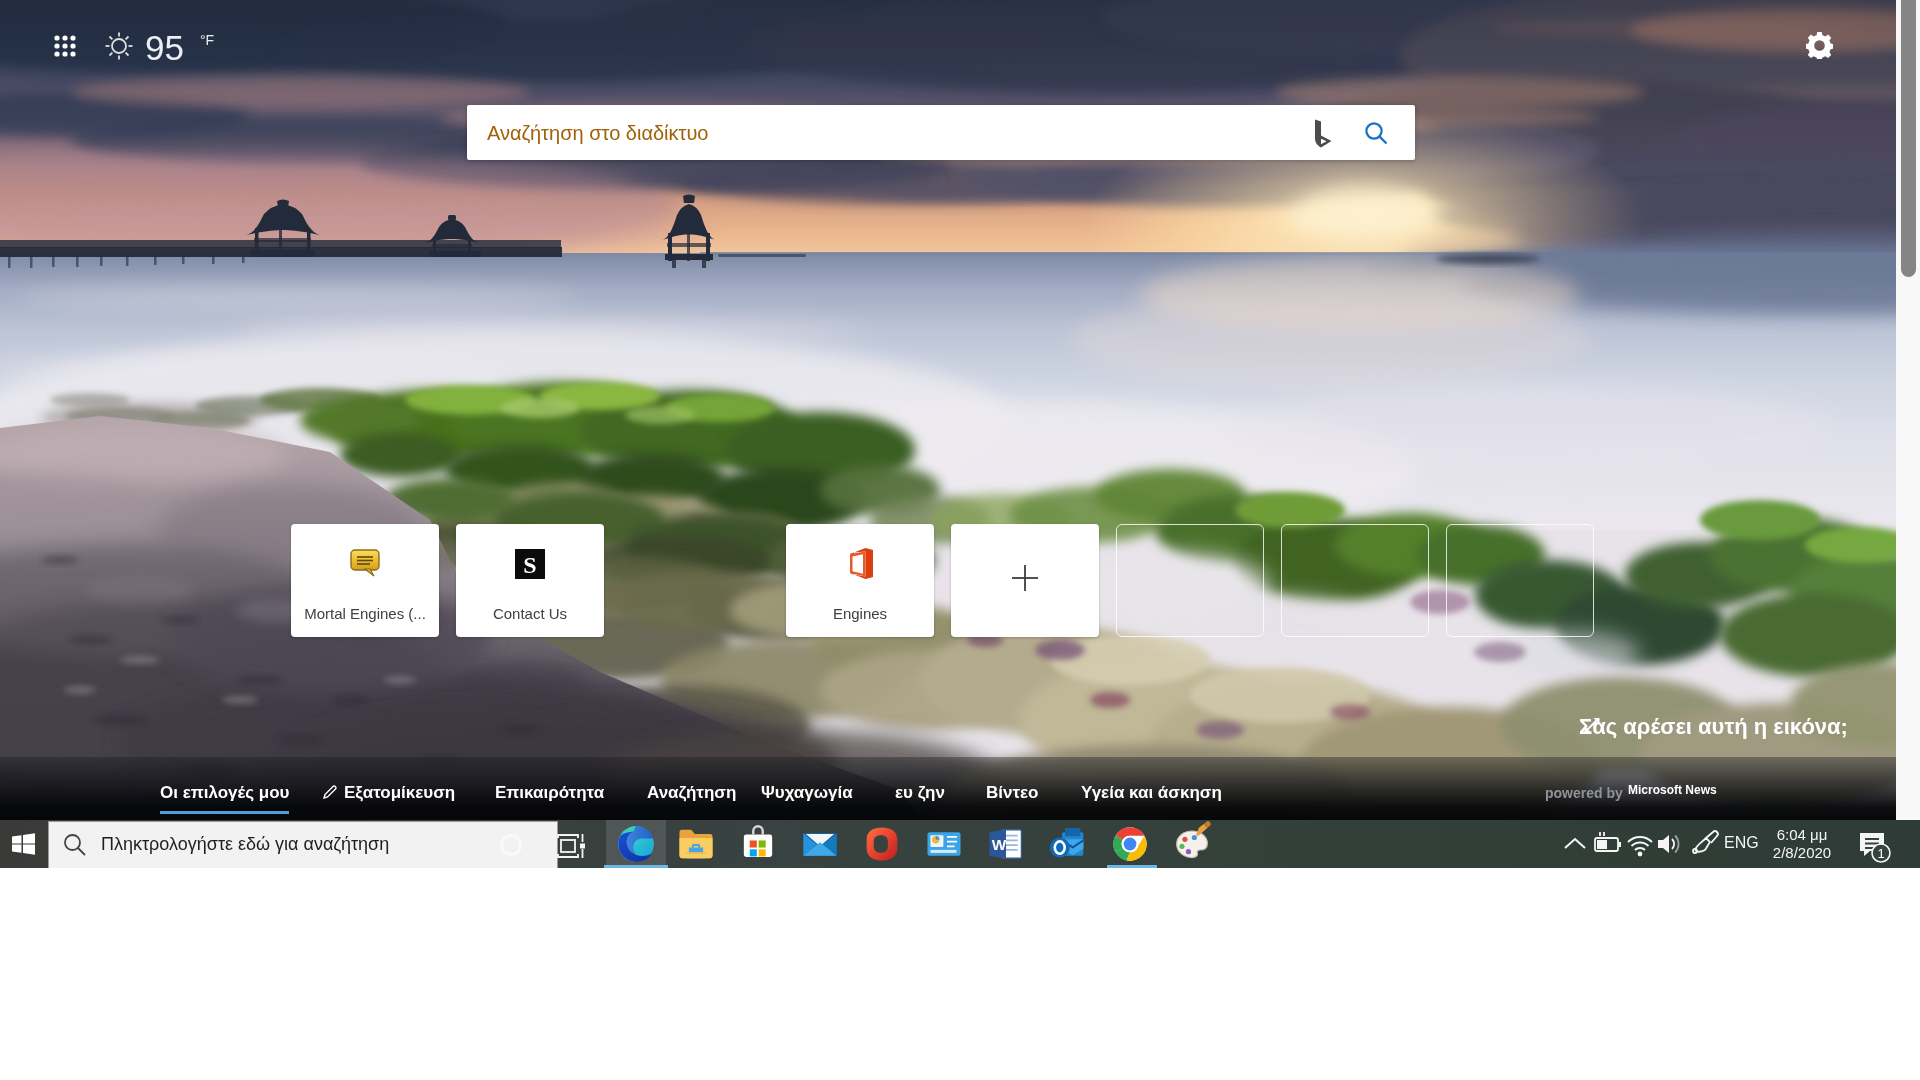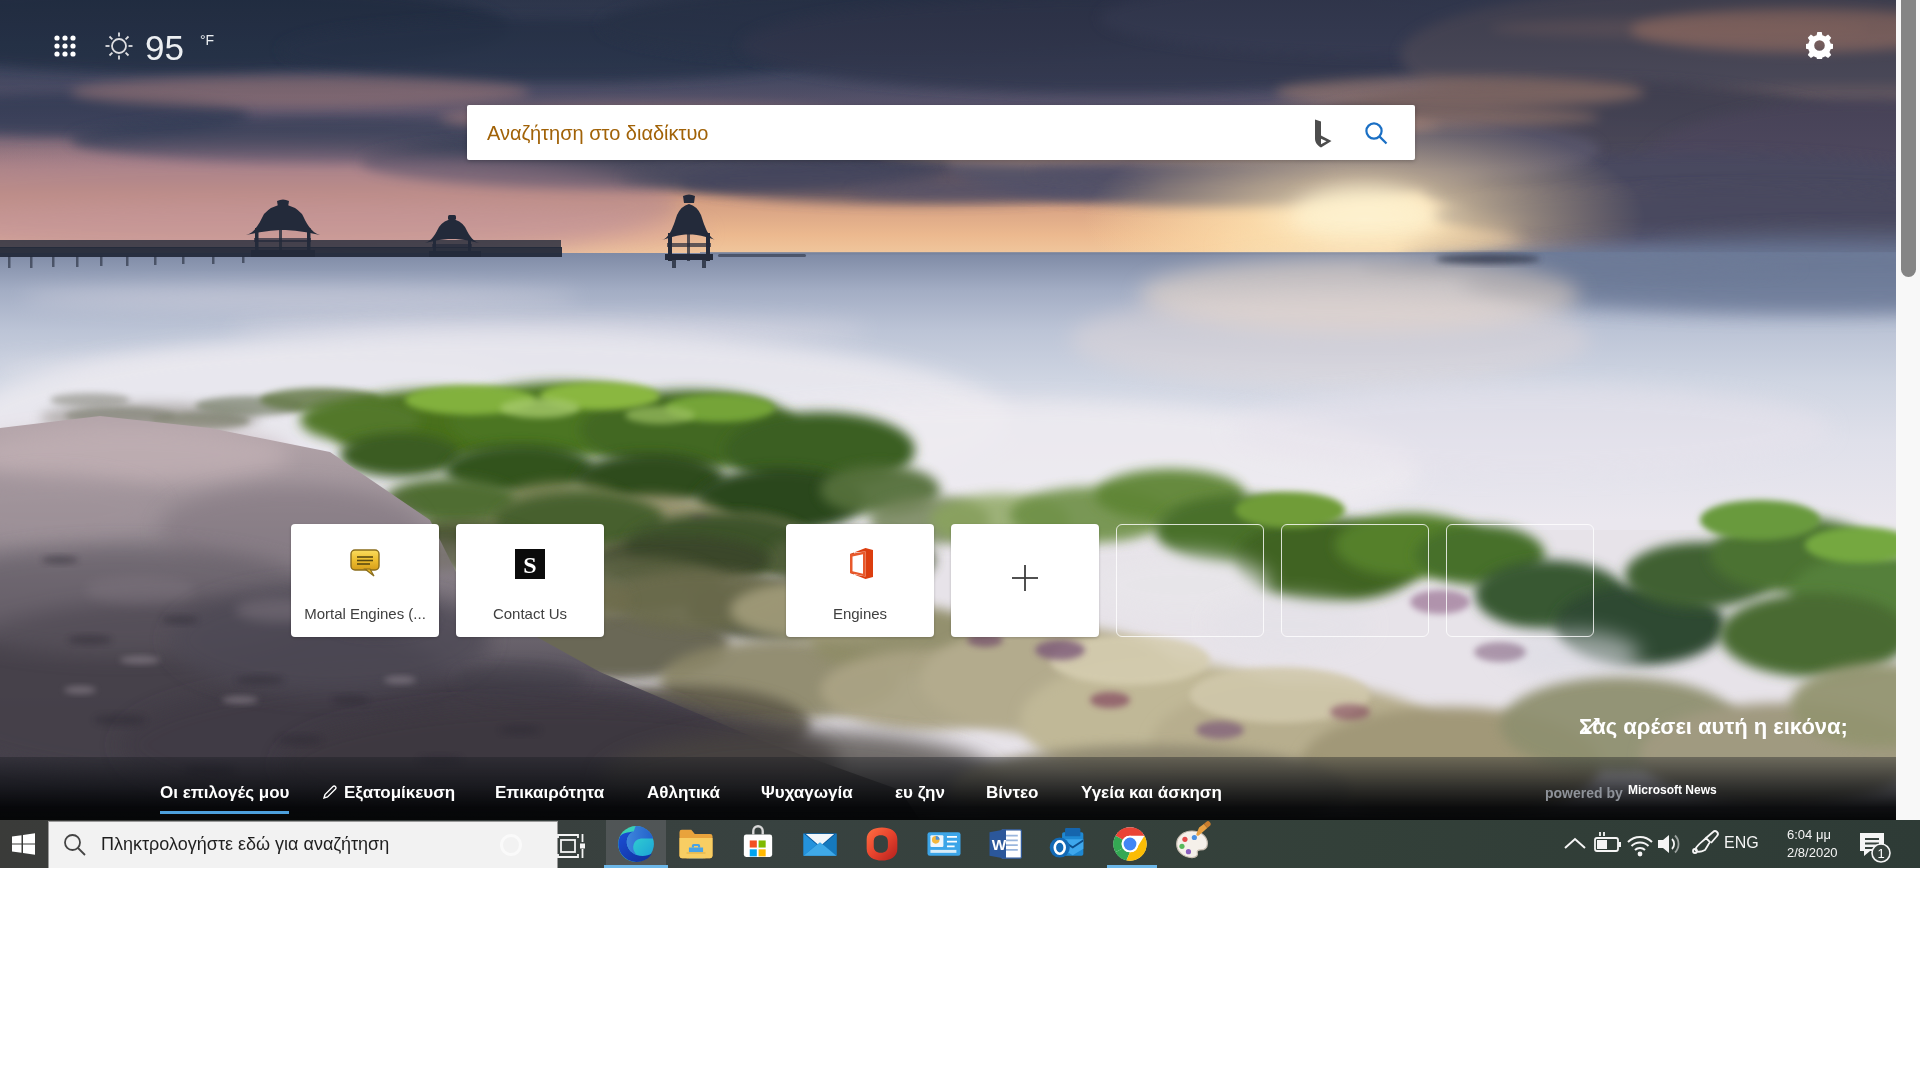--- a/index.html
+++ b/index.html
@@ -415,21 +415,21 @@
     </svg>
     <div class="ov" style="left:1579px;top:714px;font-size:22px;font-weight:bold;color:#fff;">Σας αρέσει αυτή η εικόνα;</div>
 
     <div id="navstrip">
       <span class="nav" style="left:148px;border-bottom:3px solid #4da0dd;padding-bottom:8px;margin-left:12px;">Οι επιλογές μου</span>
       <svg class="ov" style="left:322px;top:27px" width="16" height="16" viewBox="0 0 16 16">
           <path d="M2,14 L3,10.5 L11,2.5 a1.6,1.6 0 0 1 2.3,0 l0.2,0.2 a1.6,1.6 0 0 1 0,2.3 L5.5,13 Z" fill="none" stroke="#fff" stroke-width="1.4"></path>
         </svg>
       <span class="nav" style="left:344px">Εξατομίκευση</span>
       <span class="nav" style="left:495px">Επικαιρότητα</span>
-      <span class="nav" style="left:647px">Αθλητικά</span>
+      <span class="nav" style="left:647px">Αναζήτηση</span>
       <span class="nav" style="left:761px">Ψυχαγωγία</span>
       <span class="nav" style="left:895px">ευ ζην</span>
       <span class="nav" style="left:986px">Βίντεο</span>
       <span class="nav" style="left:1081px">Υγεία και άσκηση</span>
       <span class="nav" style="left:1545px;font-weight:bold;color:#8e9299;font-size:14px;top:28px;">powered by</span>
       <span class="nav" style="left:1628px;font-size:12px;">Microsoft News</span>
     </div>
   </div>
   <div id="taskbar">
     <svg class="tbicon" style="left:0">
@@ -590,21 +590,21 @@
         </g>
       </svg>
     <svg class="tbicon" style="left:1680px" viewBox="0 0 48 48">
         <g fill="none" stroke="#f5f5f5" stroke-width="1.8">
           <path d="M25,30 c-6,3 -11,2 -9,-2 c1.5,-3 6,-6 10,-10 l4,4 c-1.5,2 -3,5 -5,8 Z"></path>
           <path d="M26,18 l7,-6 a2.8,2.8 0 0 1 4,4 l-6,7"></path>
           <circle cx="15" cy="31" r="2"></circle>
         </g>
       </svg>
     <div class="ov" style="left:1724px;top:14px;font-size:16px;color:#f5f5f5;">ENG</div>
-    <div class="ov" style="left:1770px;top:6px;width:64px;font-size:13px;color:#f5f5f5;line-height:18px;margin-left:17px;">6:04 μμ<br>2/8/2020</div>
+    <div class="ov" style="left:1770px;top:6px;width:64px;text-align:center;font-size:15px;color:#f5f5f5;line-height:18px;">6:04 μμ<br>2/8/2020</div>
     <svg class="tbicon" style="left:1848px" viewBox="0 0 48 48">
       <path d="M12,13 h24 v18 h-14 l-6,5 v-5 h-4 Z" fill="#f5f5f5"></path>
       <g stroke="#37423d" stroke-width="2">
           <line x1="17" y1="19" x2="31" y2="19"></line>
           <line x1="17" y1="23.5" x2="31" y2="23.5"></line>
           <line x1="17" y1="28" x2="26" y2="28"></line>
         </g>
       <circle cx="33" cy="33" r="9" fill="#37423d" stroke="#f5f5f5" stroke-width="1.6"></circle>
       <text x="33" y="38" font-size="13" fill="#fff" text-anchor="middle" font-family="Liberation Sans">1</text>
     </svg>

